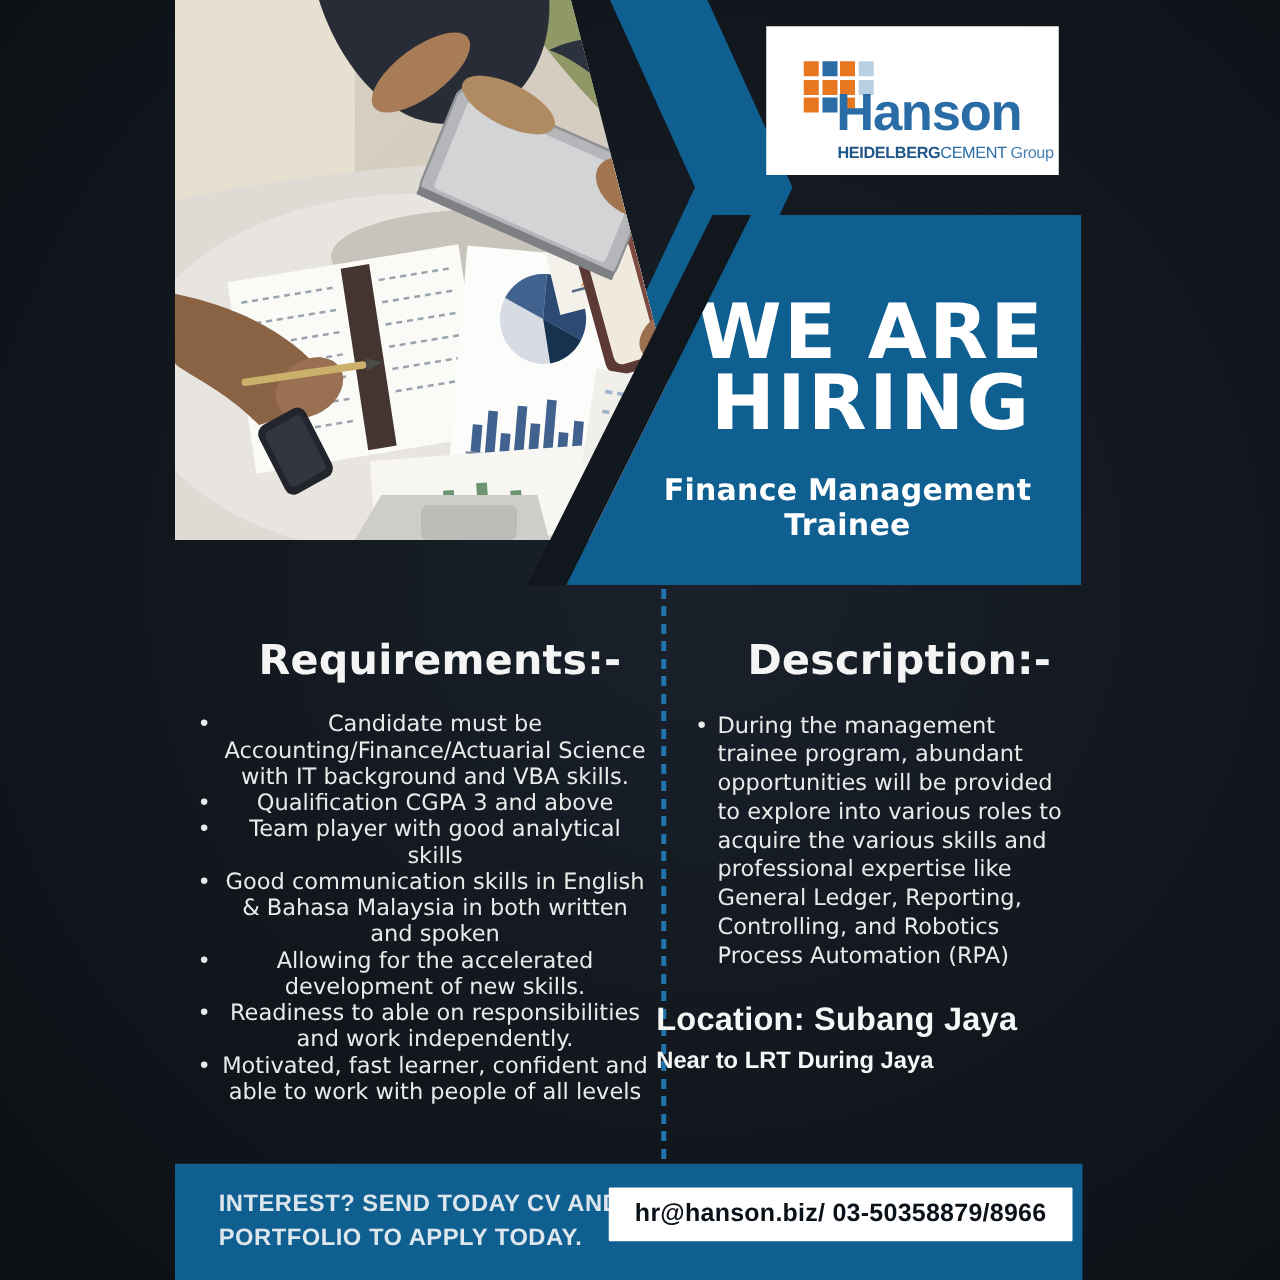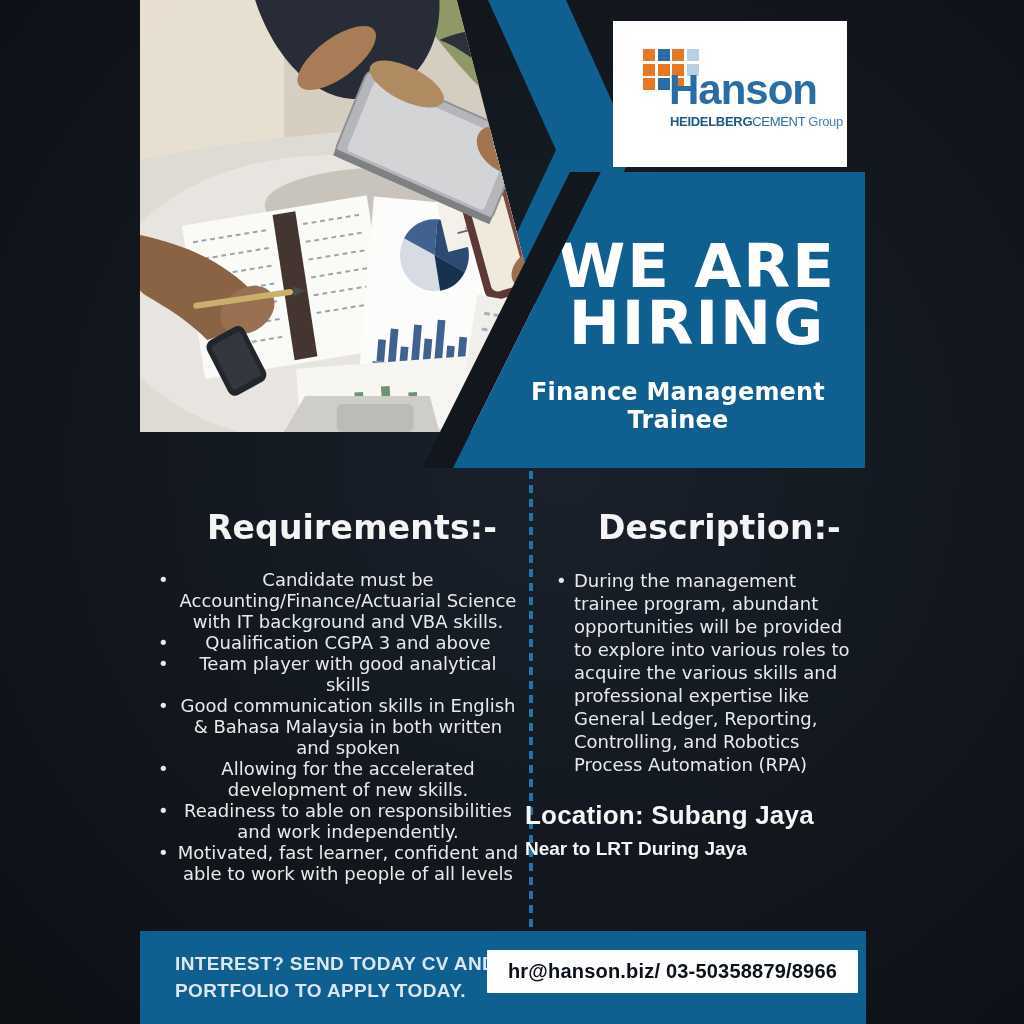--- a/index.html
+++ b/index.html
@@ -26,21 +26,21 @@
   .banner-gap{background:var(--bg);
     clip-path:polygon(570px 172px,601px 172px,453px 468px,422px 468px);z-index:3;}
   
   .banner{background:var(--accent);
     clip-path:polygon(601px 172px,865px 172px,865px 468px,453px 468px);z-index:3;}
   .banner-title{position:absolute;right:188px;top:237px;text-align:center;color:#fff;
     font-weight:800;font-size:61px;line-height:57px;letter-spacing:2px;}
   .banner-sub{position:absolute;left:516px;top:378px;width:324px;text-align:center;
     color:#fff;font-weight:700;font-size:24px;letter-spacing:.2px;}
   
-  .logo-card{position:absolute;left:613px;top:21px;width:234px;height:146px;background:#fff;z-index:4;}
+  .logo-card{position:absolute;left:613px;top:21px;width:234px;height:119px;background:#fff;z-index:4;}
   .logo-grid{position:absolute;left:30px;top:28px;display:grid;
     grid-template-columns:repeat(4,12px);grid-auto-rows:12px;gap:2.5px;}
   .sq{width:12px;height:12px;}
   .sq.o{background:var(--orange);} .sq.b{background:var(--logo-blue);}
   .sq.f{background:#b9cfe2;} .sq.e{background:transparent;}
   .logo-name{position:absolute;left:56px;top:48px;font-family:"Liberation Sans",sans-serif;
     font-weight:700;font-size:42px;line-height:1;color:var(--logo-blue);letter-spacing:-1px;}
   .logo-sub{position:absolute;left:57px;top:93px;font-family:"Liberation Sans",sans-serif;
     font-size:13px;letter-spacing:-.3px;color:var(--logo-blue);white-space:nowrap;}
   .logo-sub .hb{font-weight:700;color:var(--logo-dark);}

